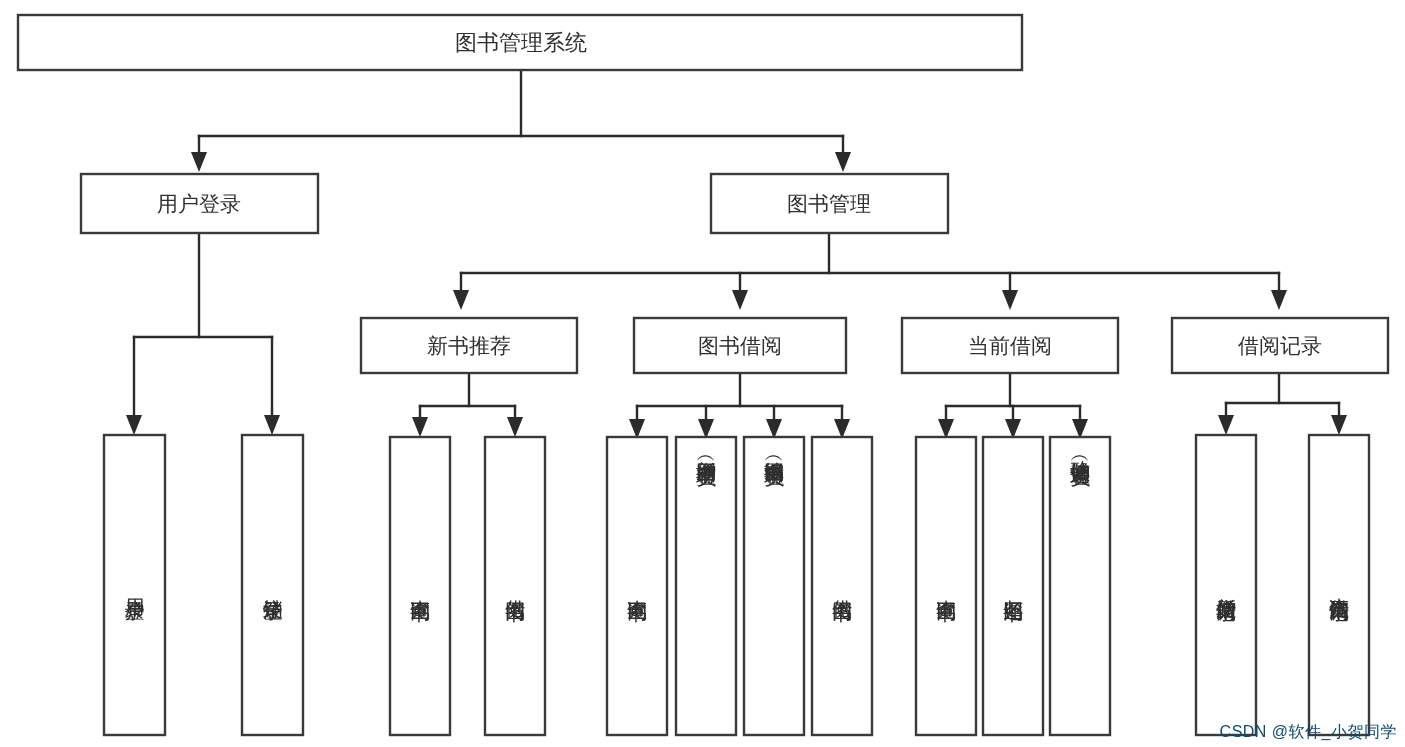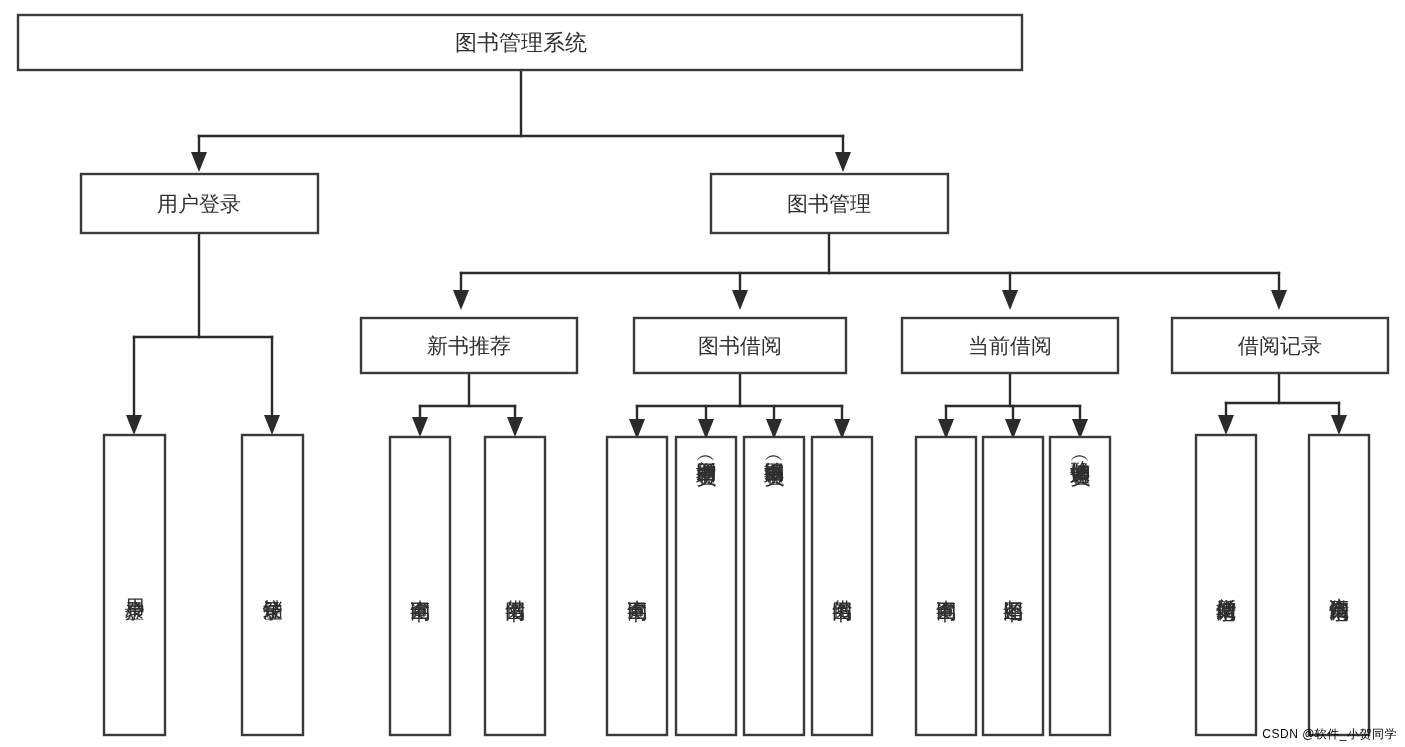--- a/index.html
+++ b/index.html
@@ -10,21 +10,21 @@
   .nodebox{fill:#ffffff;stroke:#3a3a3a;stroke-width:2.4;}
   .link{stroke:#2b2b2b;stroke-width:2.4;fill:none;stroke-linecap:square;}
   .arrow{fill:#2b2b2b;stroke:none;}
   .lbl{fill:#2f2f2f;font-family:"Liberation Sans","DejaVu Sans",sans-serif;
        font-size:21px;text-anchor:middle;dominant-baseline:middle;}
   .lbl-top{font-size:22px;}
   .vlbl{position:absolute;display:flex;align-items:center;justify-content:center;
         writing-mode:vertical-rl;text-orientation:upright;
         font-size:20px;color:#2f2f2f;line-height:1.08;letter-spacing:1px;
         text-align:center;pointer-events:none;white-space:nowrap;}
-  .watermark{position:absolute;right:8px;bottom:4px;font-size:12px;color:#000000;
+  .watermark{position:absolute;right:8px;bottom:4px;font-size:16px;color:#0c4a6e;
              letter-spacing:.5px;white-space:nowrap;}
 </style>
 </head>
 <body>
 
 <div id="stage">
 
   <svg width="1405" height="747" viewBox="0 0 1405 747">
 
     <defs>

